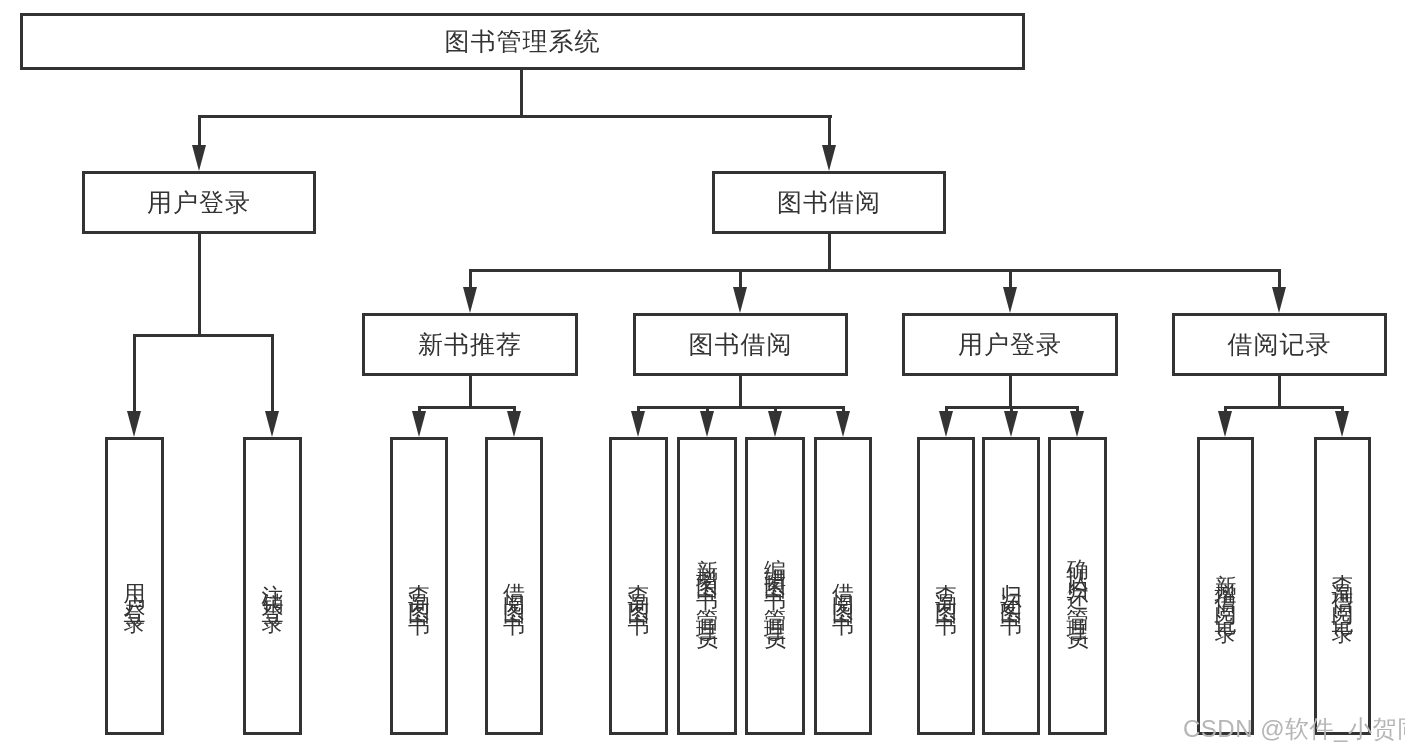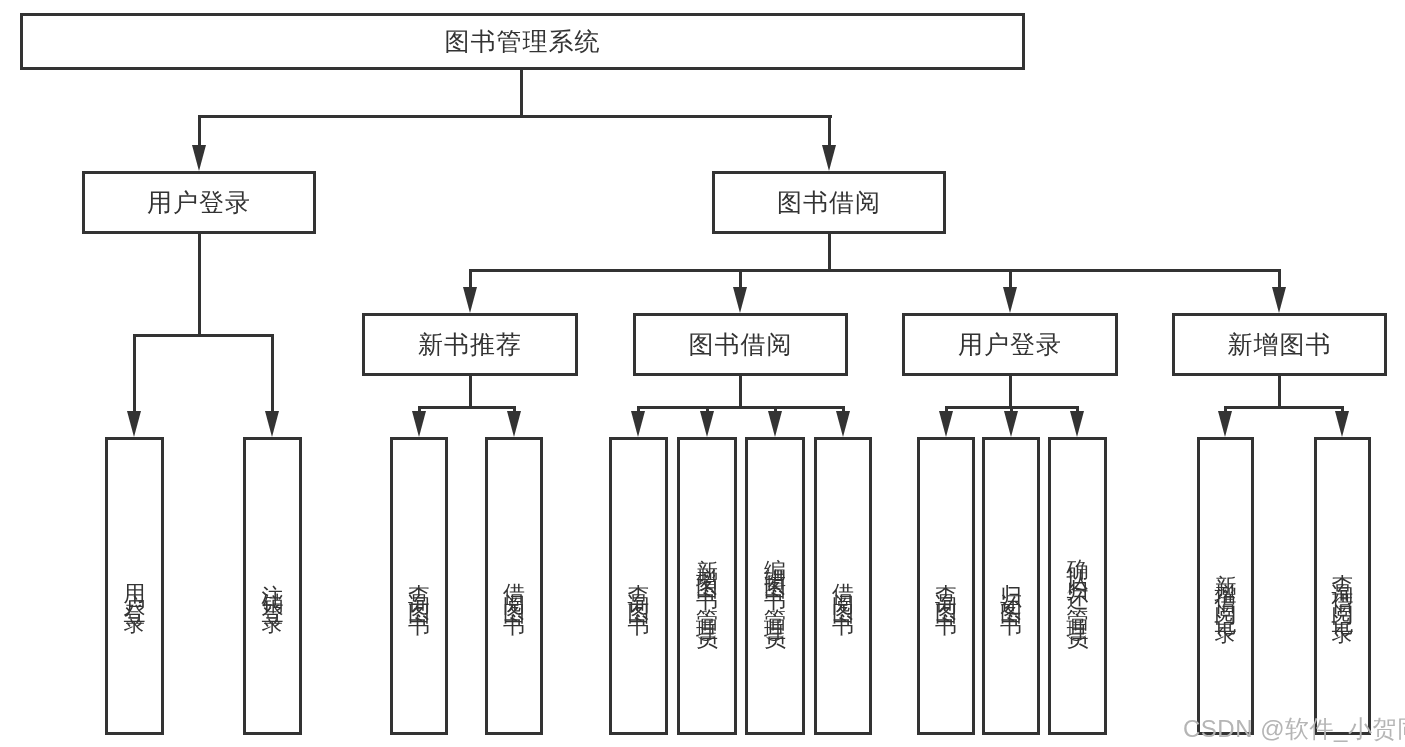--- a/index.html
+++ b/index.html
@@ -79,21 +79,21 @@
   <div class="node" style="left:362px; top:313px; width:216px; height:63px;">
     <span class="hlbl">新书推荐</span>
   </div>
   <div class="node" style="left:633px; top:313px; width:215px; height:63px;">
     <span class="hlbl">图书借阅</span>
   </div>
   <div class="node" style="left:902px; top:313px; width:216px; height:63px;">
     <span class="hlbl">用户登录</span>
   </div>
   <div class="node" style="left:1172px; top:313px; width:215px; height:63px;">
-    <span class="hlbl">新增图书</span>
+    <span class="hlbl">借阅记录</span>
   </div>
 
   <div class="node" style="left:105px; top:437px; width:59px; height:298px;">
     <span class="vlbl">用户登录</span>
   </div>
   <div class="node" style="left:243px; top:437px; width:59px; height:298px;">
     <span class="vlbl">注销登录</span>
   </div>
 
   <div class="node" style="left:390px; top:437px; width:58px; height:298px;">

